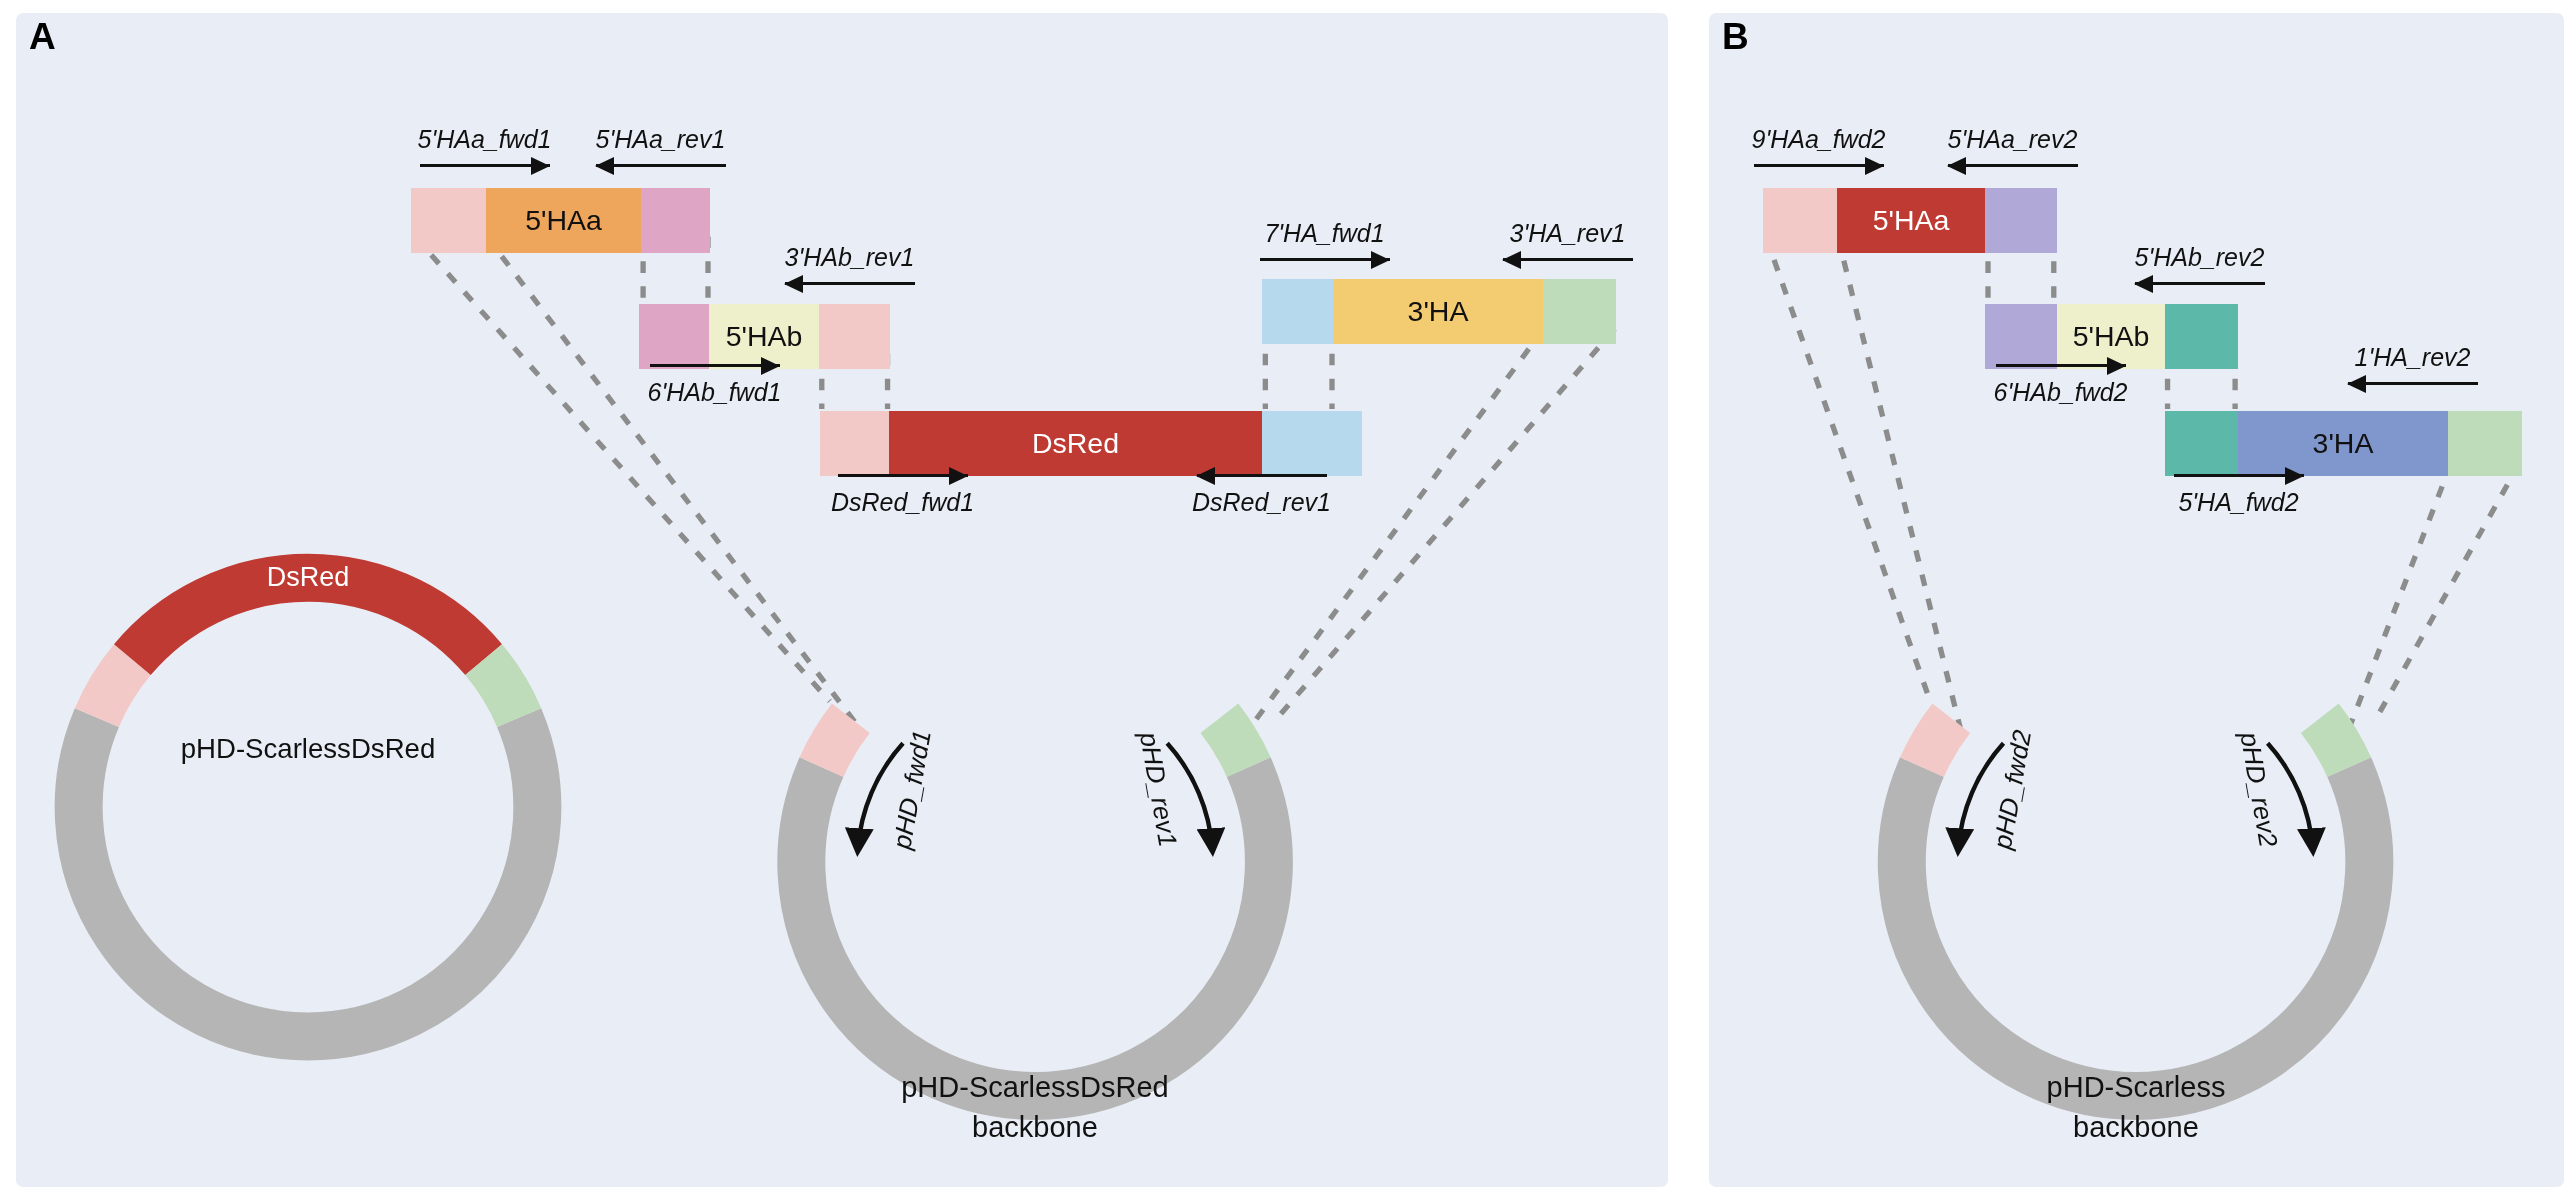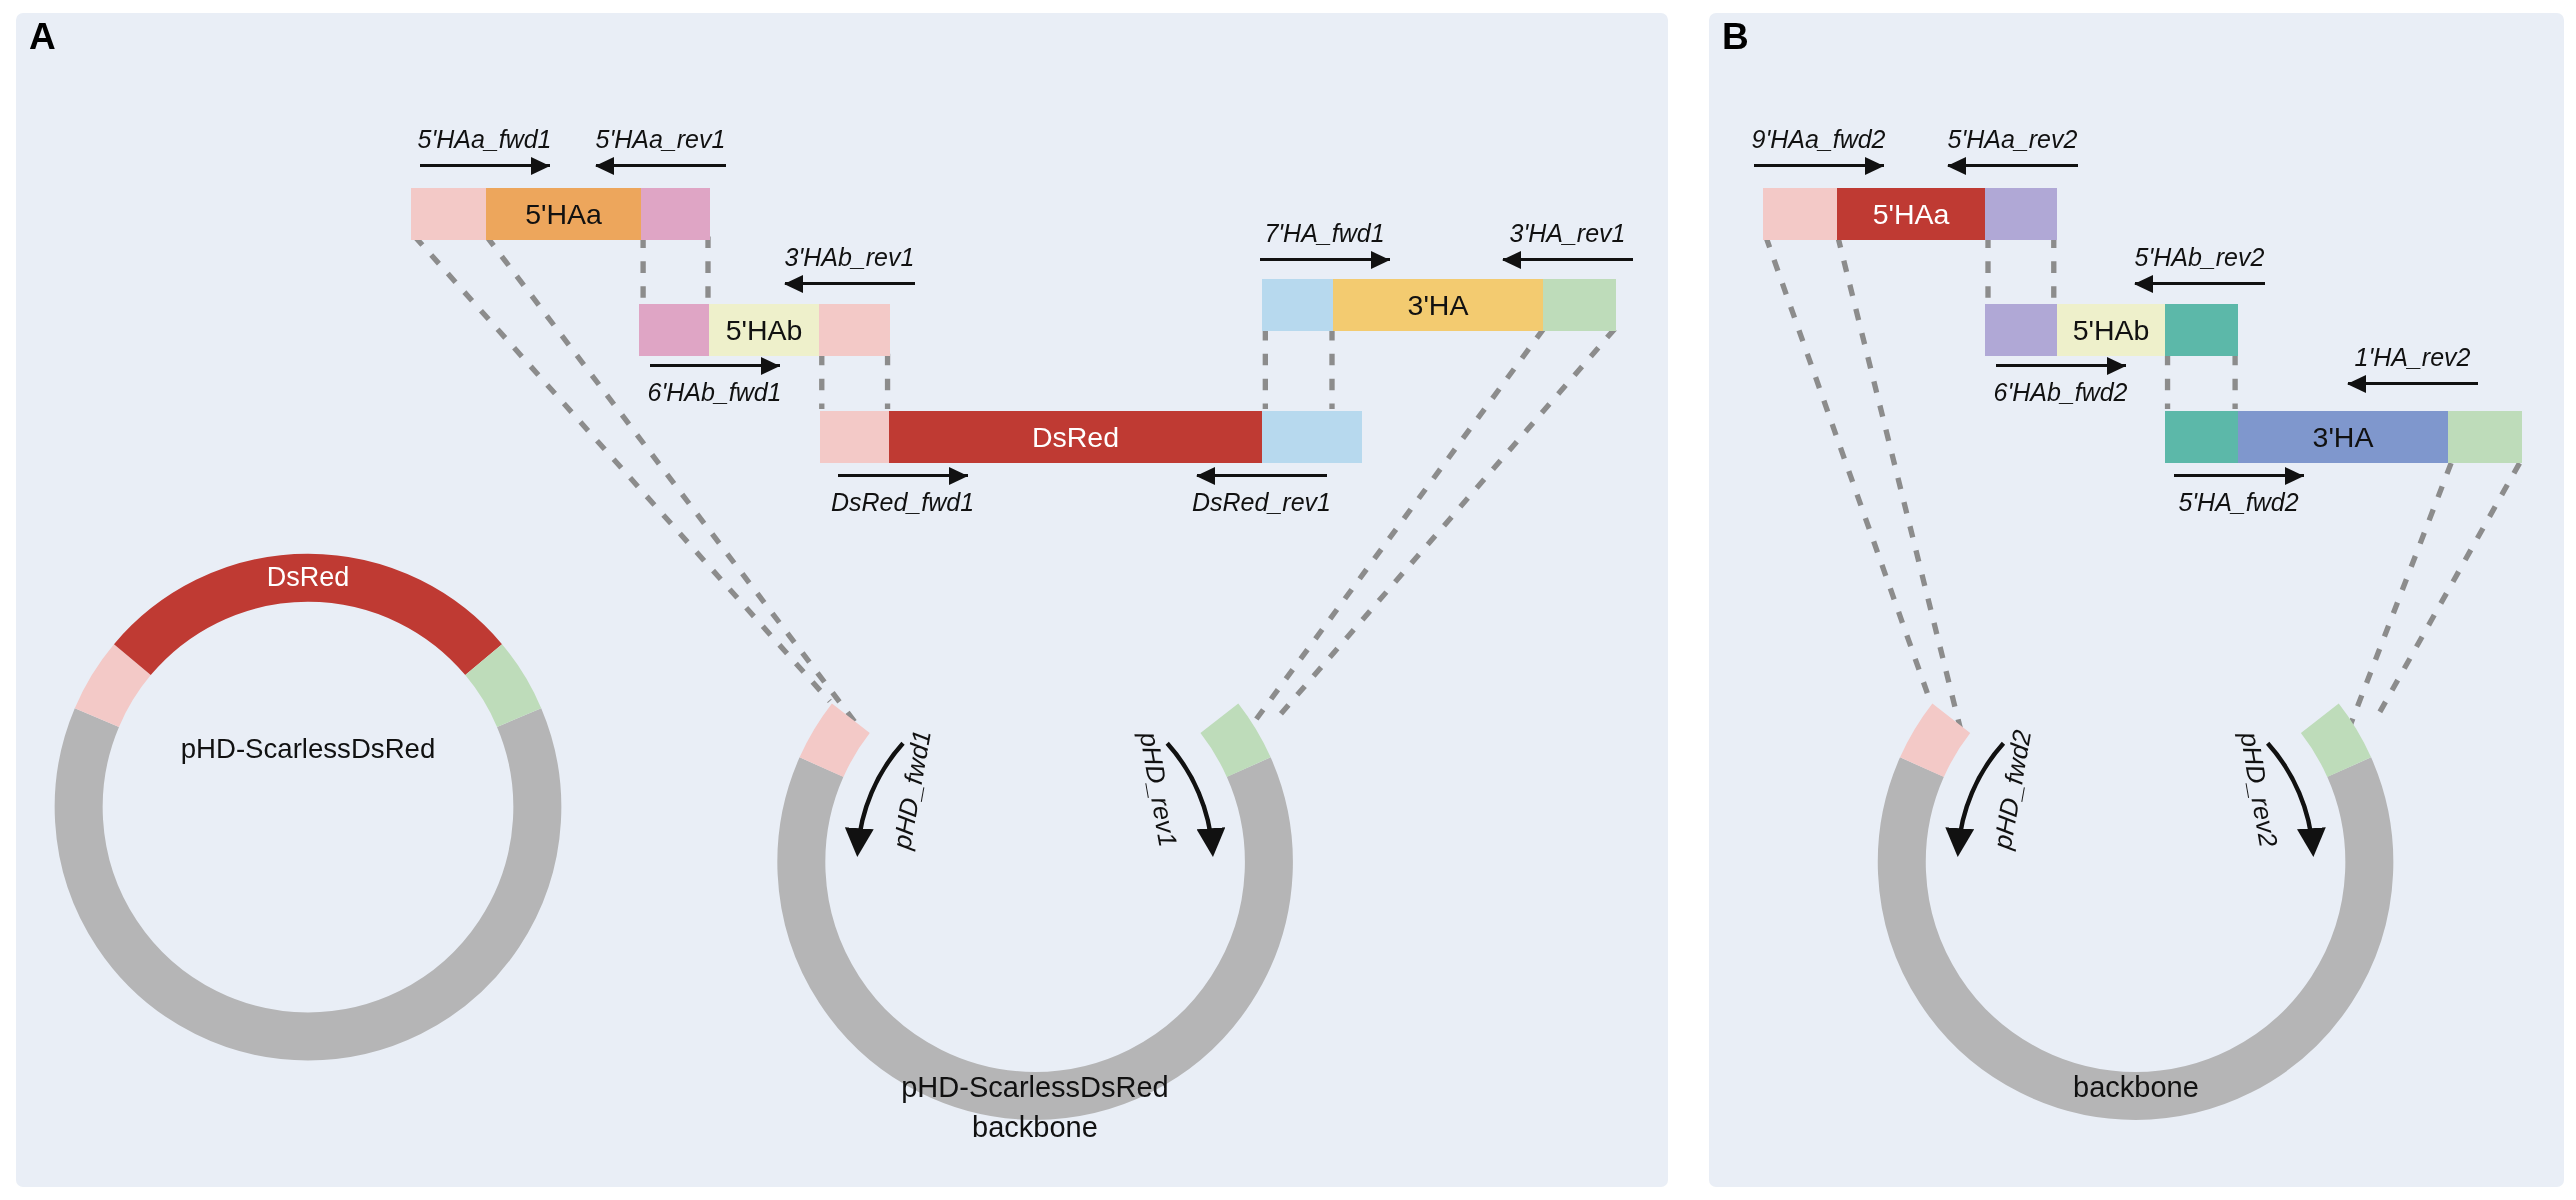--- a/index.html
+++ b/index.html
@@ -2,21 +2,21 @@
 <html style="--c-panel_bg: #e9eef6; --c-pink: #f3c9c7; --c-orange: #eda65c; --c-mauve: #dfa5c5; --c-pale_yellow: #eef0cb; --c-dsred_red: #bf3a33; --c-light_blue: #b7d9ee; --c-yellow: #f3cb70; --c-light_green: #bedcba; --c-lavender: #b0a8d6; --c-teal: #5cb8a9; --c-periwinkle: #7f97cd; --c-ring_gray: #b5b5b6; --c-dash: #8c8c8c; --c-ink: #111111;font-size:14.2px"><head>
 <meta charset="utf-8">
 <style>
   *{box-sizing:border-box;margin:0;padding:0}
   html,body{background:#ffffff}
   body{font-family:"Liberation Sans", sans-serif;color:#111}
   .canvas{position:relative;width:2576px;height:1200px;background:#fff;overflow:hidden}
   .panel{position:absolute;background:var(--c-panel_bg,#e9eef6);border-radius:7.1px}
   .panel-label{position:absolute;font-size:37px;font-weight:bold;color:#000}
   svg.layer{position:absolute;left:0;top:0}
-  .frag{position:absolute;display:flex;height:52px}
+  .frag{position:absolute;display:flex;height:65px}
   .blk{height:100%}
   .blk.lbl{display:flex;align-items:center;justify-content:center;font-size:28.5px;color:#111}
   .blk.lbl.light{color:#fff}
   .primer{position:absolute;width:169px;font-style:italic;font-size:25px;line-height:30px}
   .plabel{text-align:center;white-space:nowrap}
   .arow{position:relative;height:23px}
   .arr{position:absolute;left:50%;transform:translateX(-50%);top:9.8px;width:130px;height:3.6px;background:var(--c-ink,#111)}
   .arr.right::after{content:"";position:absolute;right:-0.9px;top:-7.1px;width:0;height:0;
     border-left:19.6px solid var(--c-ink,#111);border-top:9px solid transparent;border-bottom:9px solid transparent}
   .arr.left::after{content:"";position:absolute;left:-0.9px;top:-7.1px;width:0;height:0;
@@ -228,17 +228,18 @@
       </div>
   </div>
   <div class="primer" style="left:2154px;top:464px">
     <div class="arow">
         <span class="arr right"></span>
       </div>
     <div class="plabel">5'HA_fwd2</div>
   </div>
 
   <div class="ctext caption" style="left:1958px;top:1067px;width:356px">
+    <div>pHD-Scarless</div>
     <div>backbone</div>
   </div>
 
 </div>
 
 
 </body></html>

